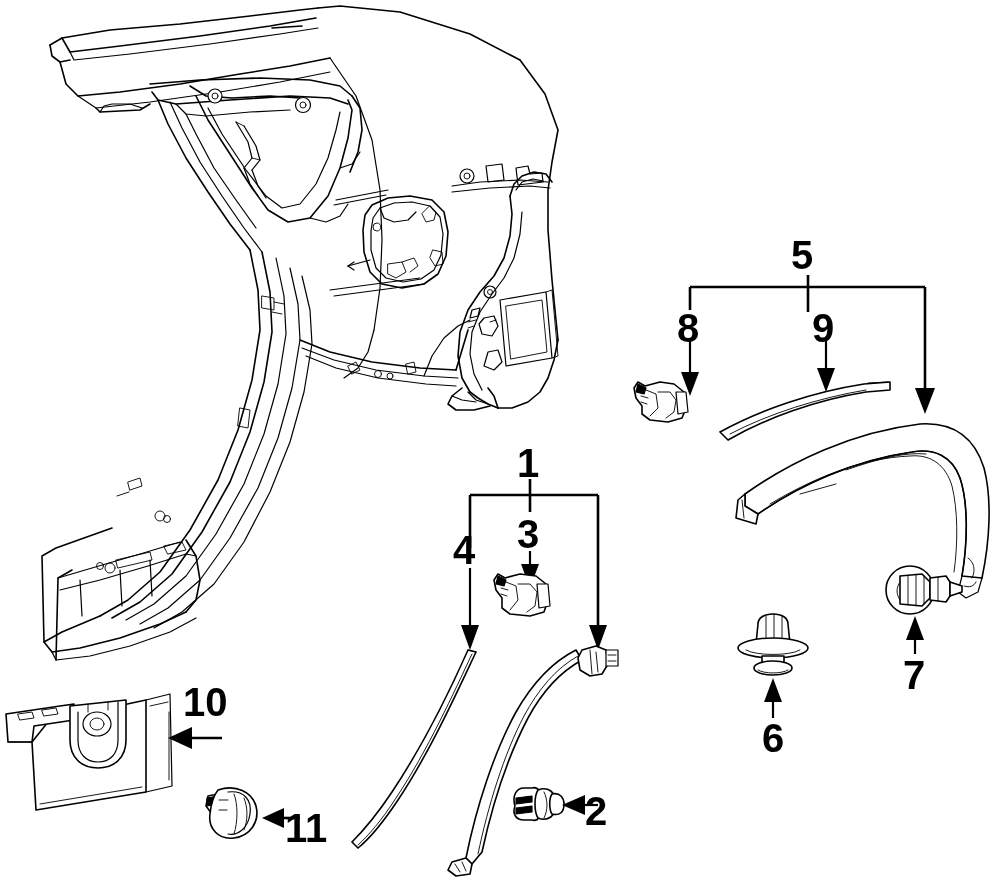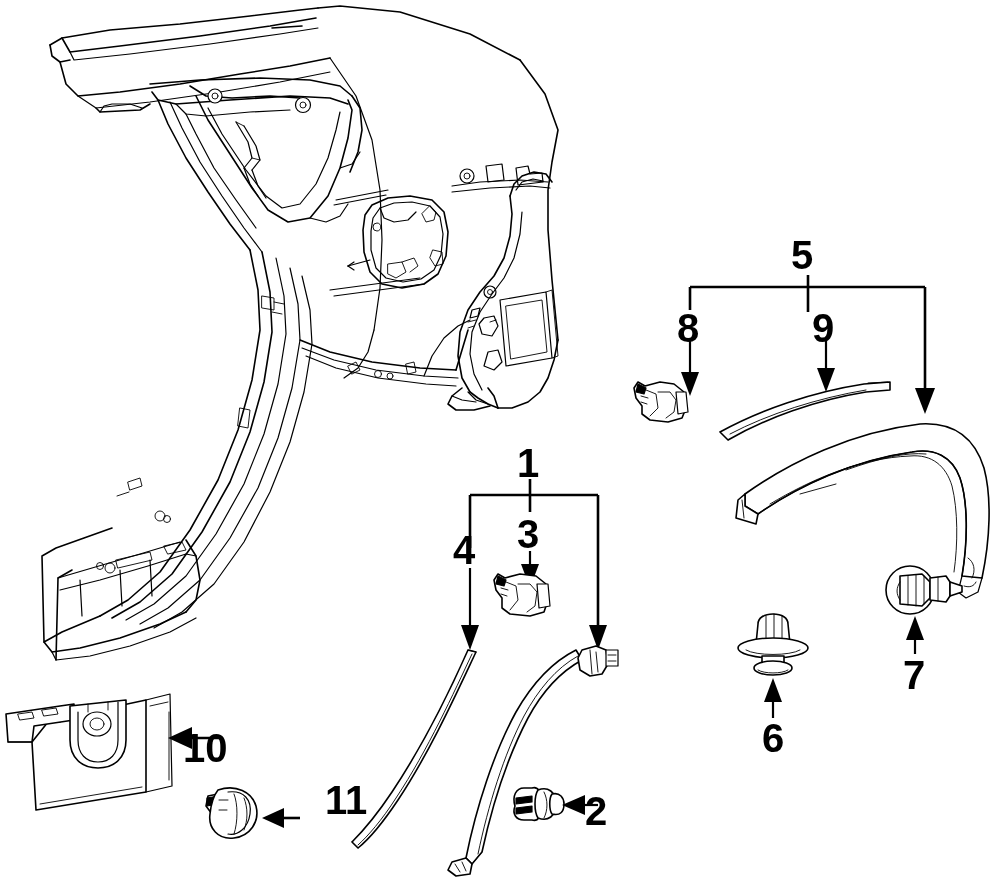--- a/index.html
+++ b/index.html
@@ -542,17 +542,17 @@
   <div class="num-label" style="left:791px; top:235px;">5</div>
 
   <div class="num-label" style="left:762px; top:718px;">6</div>
 
   <div class="num-label" style="left:903px; top:655px;">7</div>
 
   <div class="num-label" style="left:677px; top:308px;">8</div>
 
   <div class="num-label" style="left:812px; top:308px;">9</div>
 
-  <div class="num-label" style="left:183px; top:728px;">10</div>
-
-  <div class="num-label" style="left:285px; top:780px;margin-left:40px;">11</div>
+  <div class="num-label" style="left:183px; top:682px;">10</div>
+
+  <div class="num-label" style="left:285px; top:808px;">11</div>
 
 </div>
 
 </body></html>

